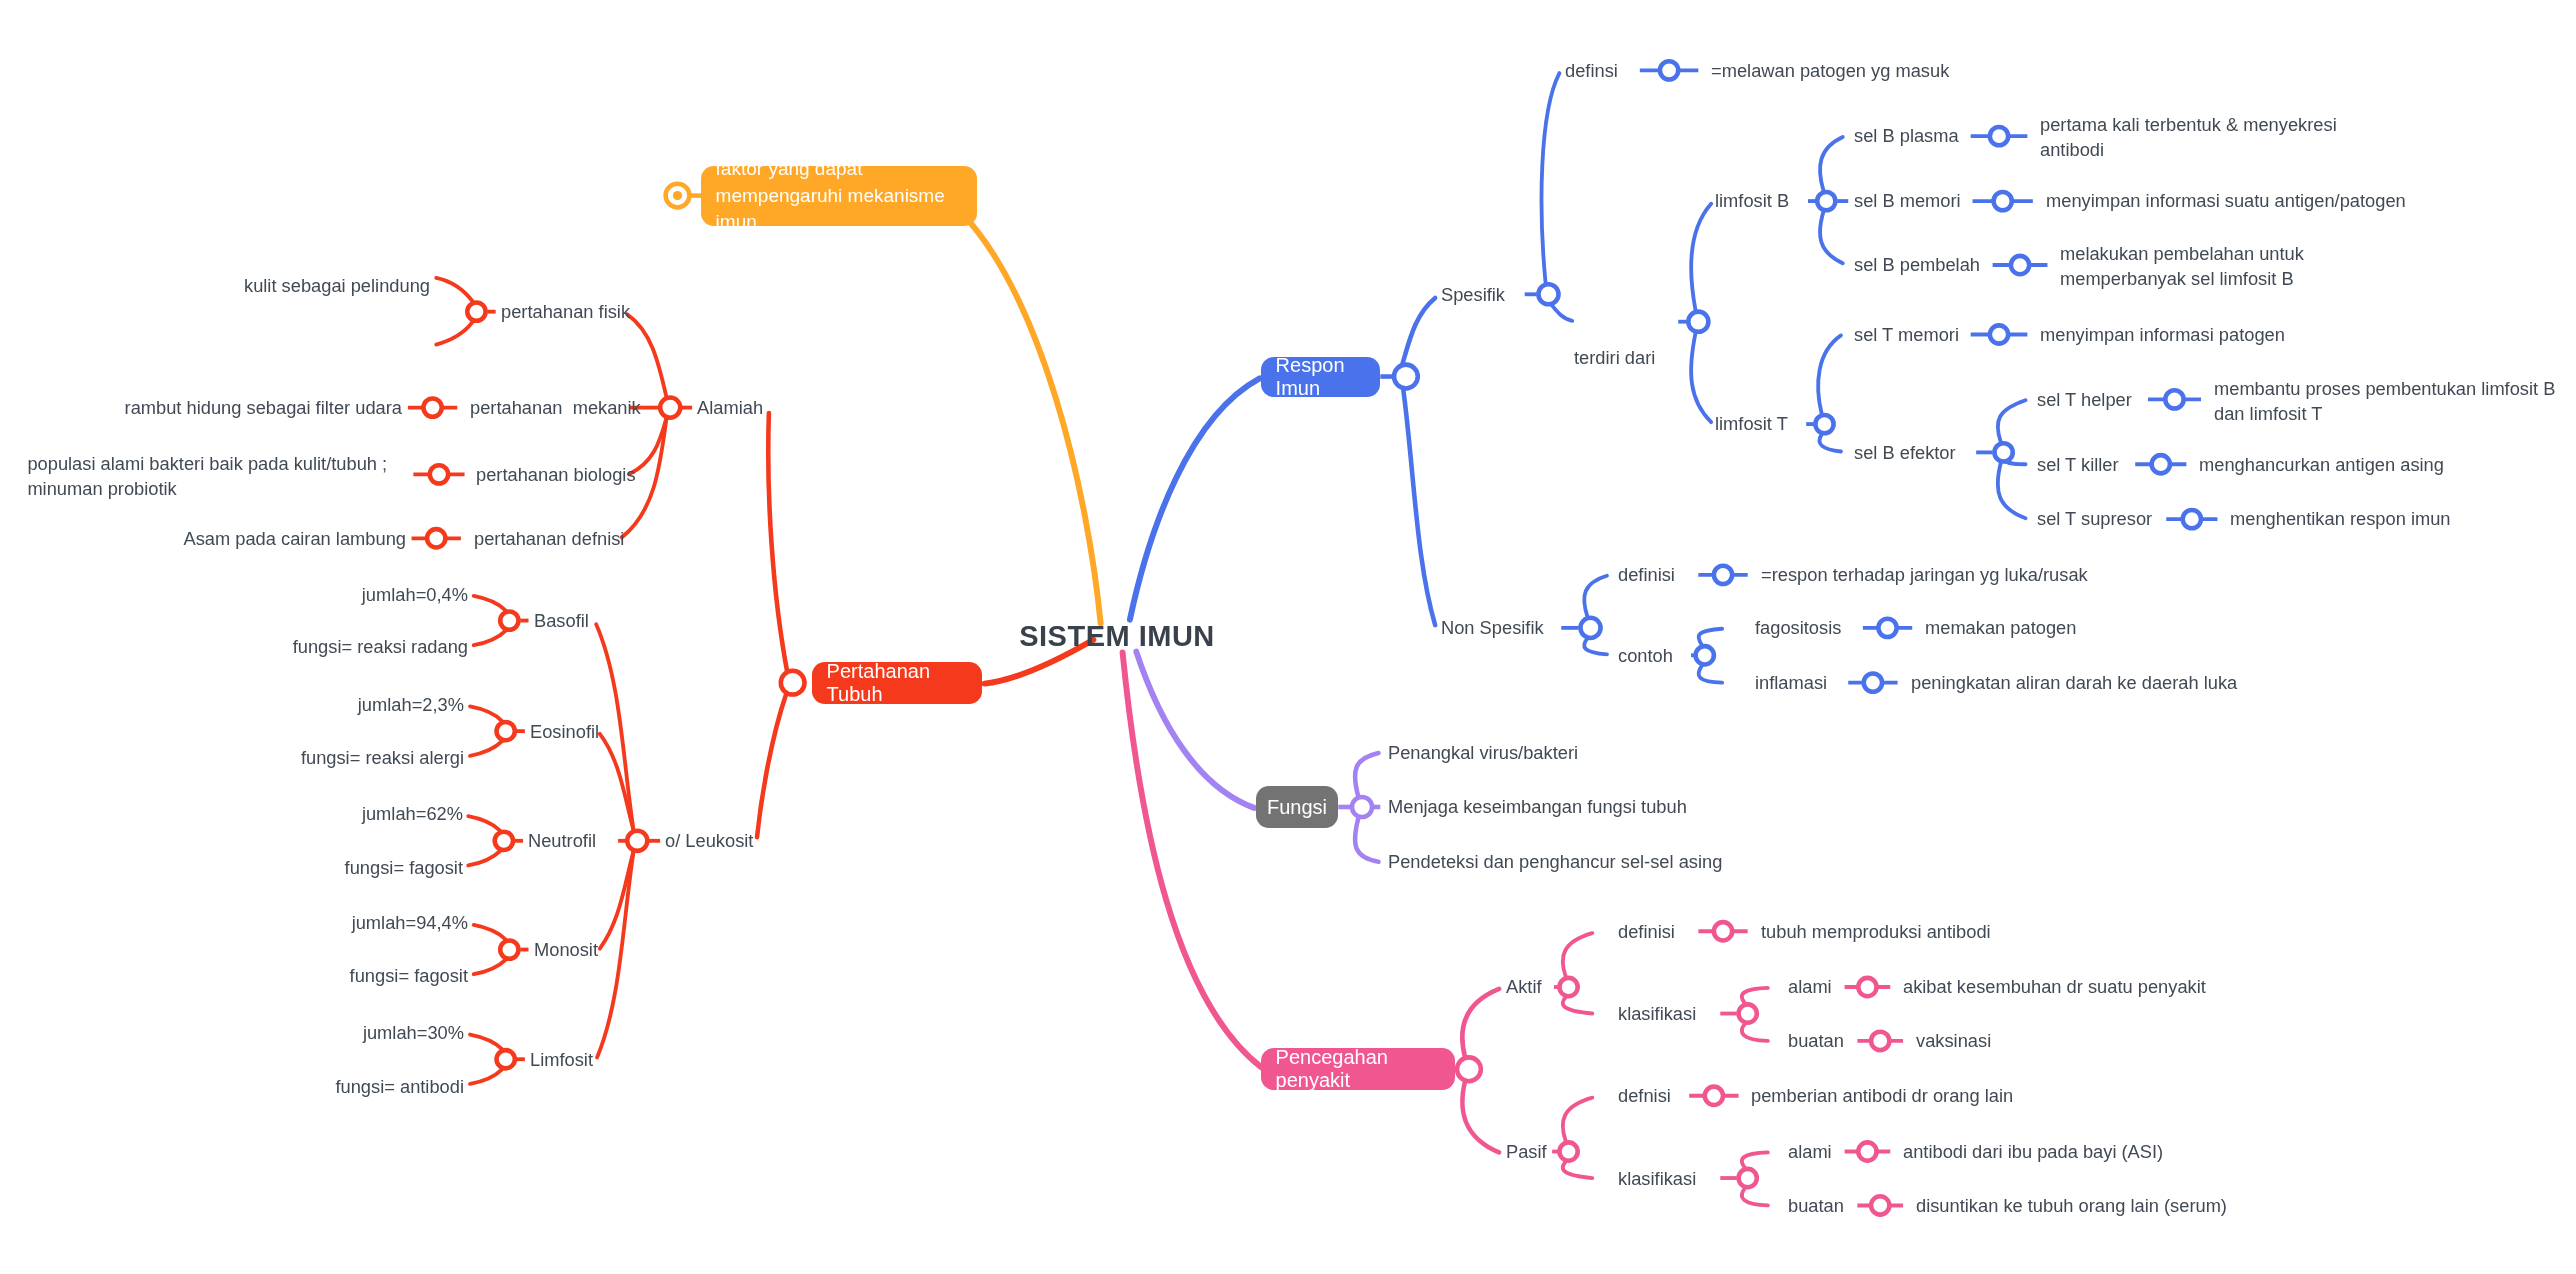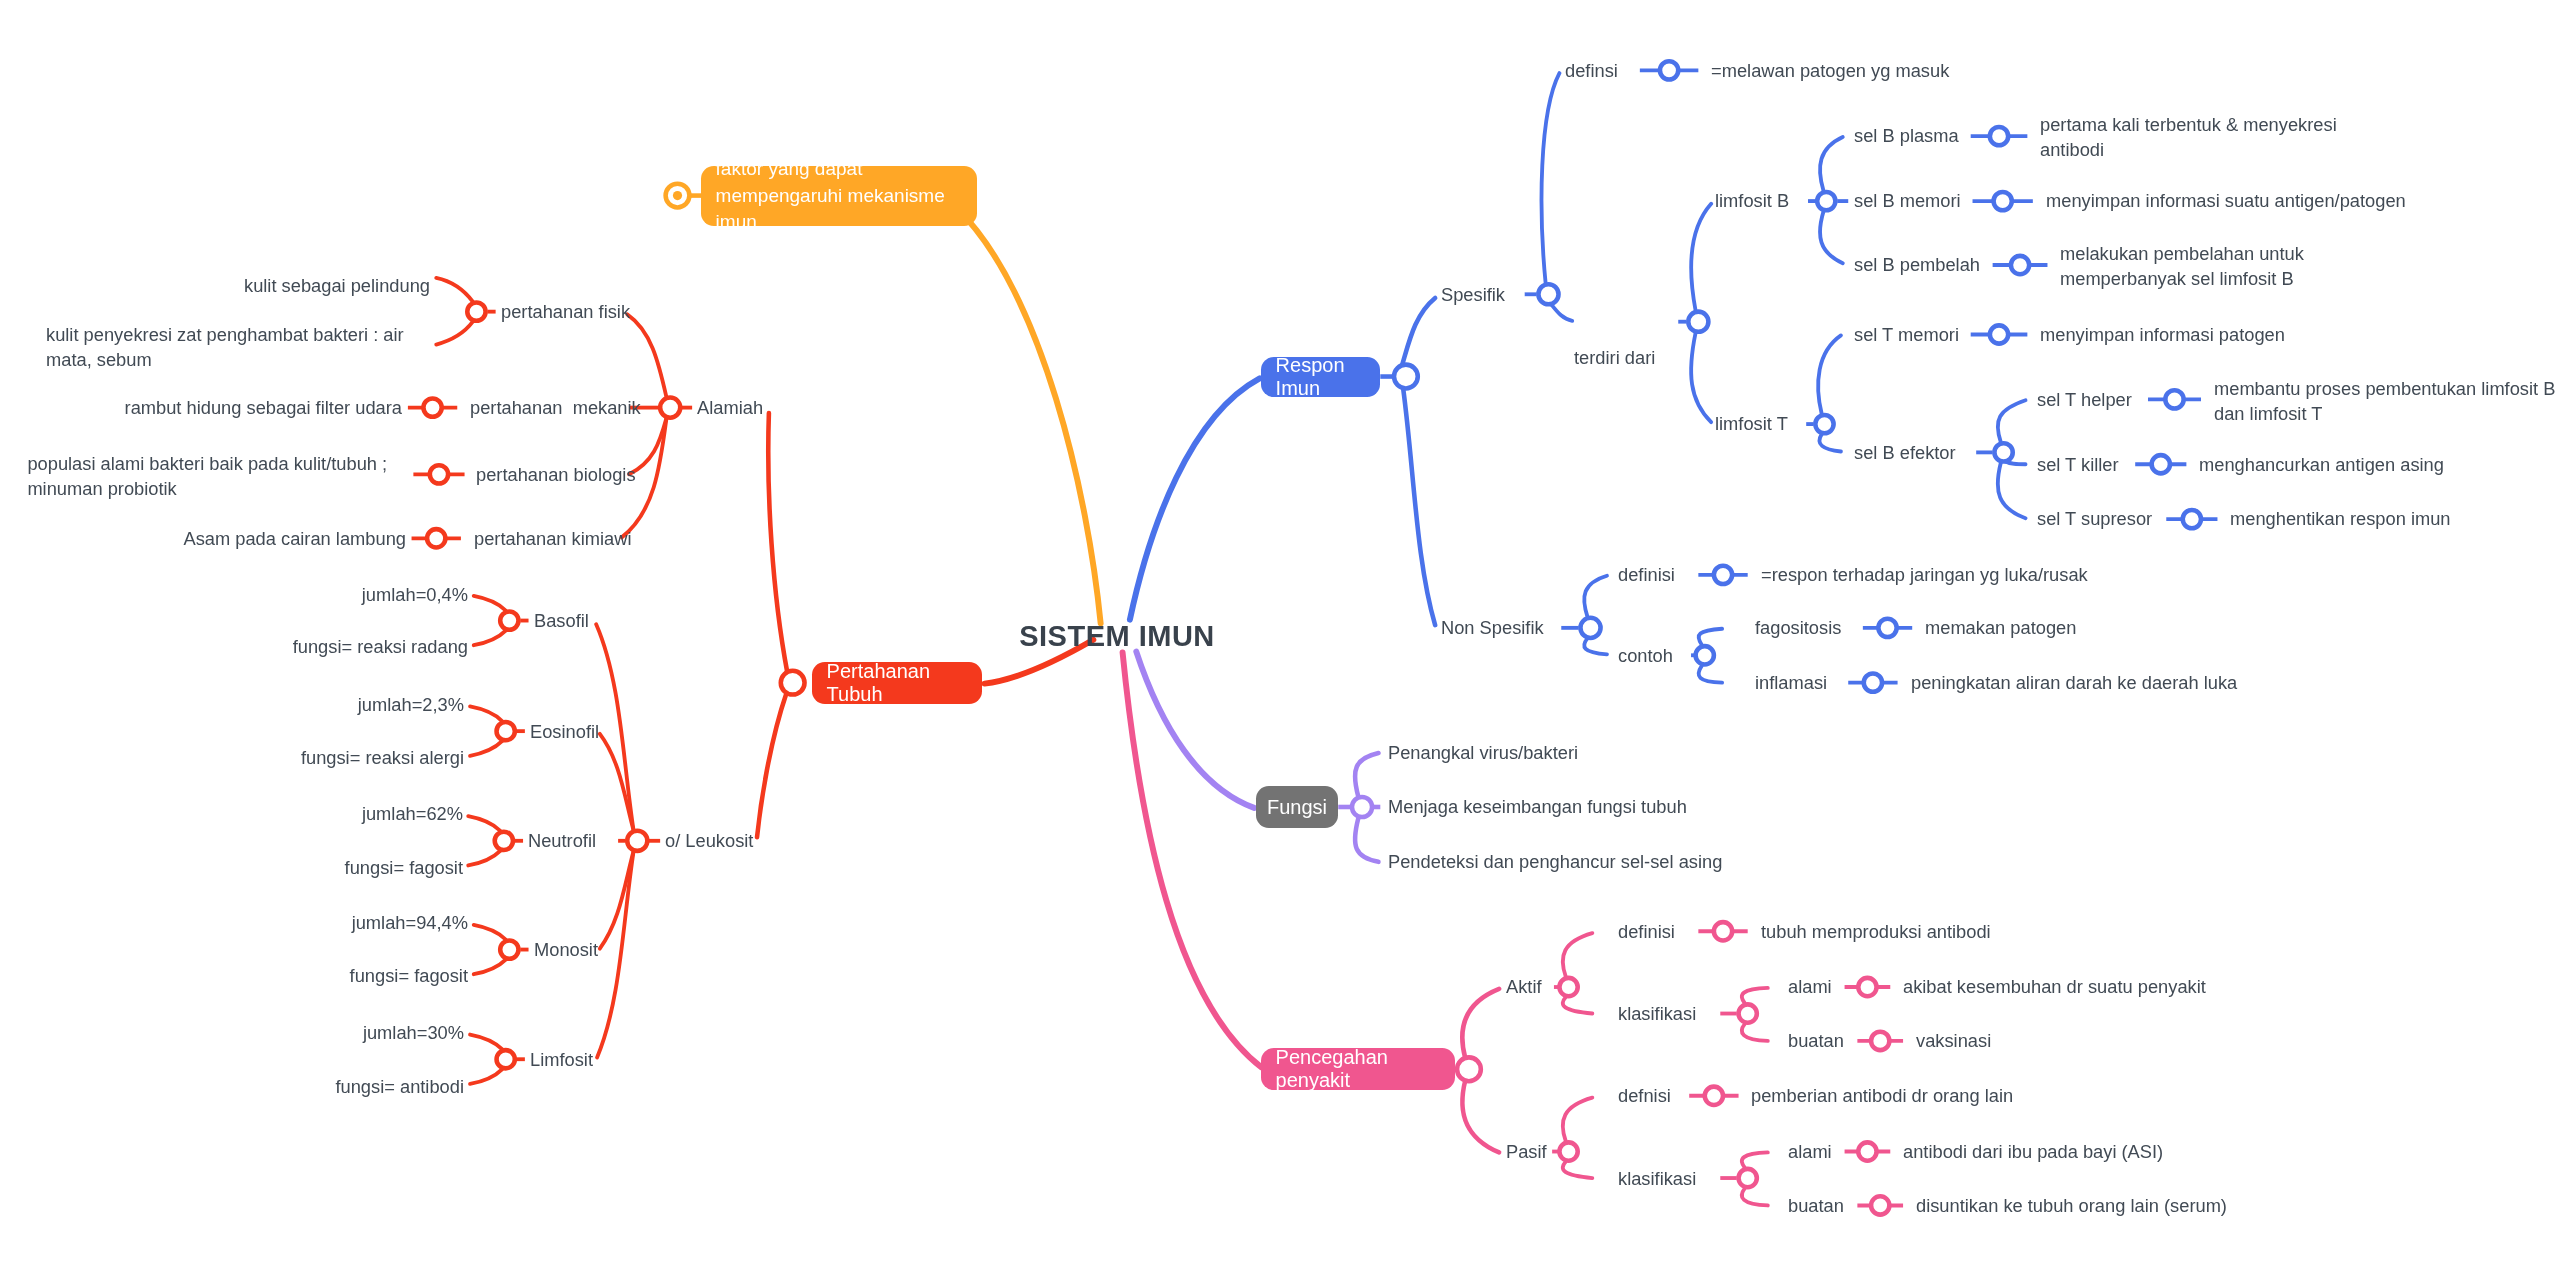--- a/index.html
+++ b/index.html
@@ -190,26 +190,25 @@
 </svg>
 
 <div class="title" style="left:980px;top:620px;width:274px;">SISTEM IMUN</div>
 
 <div class="box bx-or" style="left:701px;top:166px;width:276px;height:60px;font-size:19px;line-height:26.5px;justify-content:flex-start;">faktor yang dapat mempengaruhi mekanisme imun</div>
 
 <div class="box bx-rd" style="left:812px;top:662px;width:170px;height:42px;">Pertahanan Tubuh</div>
 <div class="lbl" style="left:697px;top:395px;">Alamiah</div>
 <div class="lbl" style="left:501px;top:299px;">pertahanan fisik</div>
 <div class="lbl r" style="right:2146px;top:264px;width:293px;margin-top:9px;">kulit sebagai pelindung</div>
-<div class="lbl b2" style="left:46px;top:322px;width:386px;">kulit penyekresi zat penghambat bakteri : air mata, sebum</div>
 <div class="lbl" style="left:470px;top:395px;">pertahanan  mekanik</div>
 <div class="lbl r" style="right:2174px;top:395px;width:366px;">rambut hidung sebagai filter udara</div>
 <div class="lbl" style="left:476px;top:462px;">pertahanan biologis</div>
 <div class="lbl b2" style="left:27.4px;top:451px;width:395px;">populasi alami bakteri baik pada kulit/tubuh ; minuman probiotik</div>
-<div class="lbl" style="left:474px;top:526px;">pertahanan kimiawi</div>
+<div class="lbl" style="left:474px;top:526px;">pertahanan defnisi</div>
 <div class="lbl r" style="right:2170px;top:526px;width:302px;">Asam pada cairan lambung</div>
 
 <div class="lbl" style="left:665px;top:828px;">o/ Leukosit</div>
 
 <div class="lbl" style="left:534px;top:608px;">Basofil</div>
 <div class="lbl r" style="right:2108px;top:582px;width:238px;">jumlah=0,4%</div>
 <div class="lbl r" style="right:2108px;top:634px;width:256px;">fungsi= reaksi radang</div>
 
 <div class="lbl" style="left:530px;top:719px;">Eosinofil</div>
 <div class="lbl r" style="right:2112px;top:692px;width:238px;">jumlah=2,3%</div>

